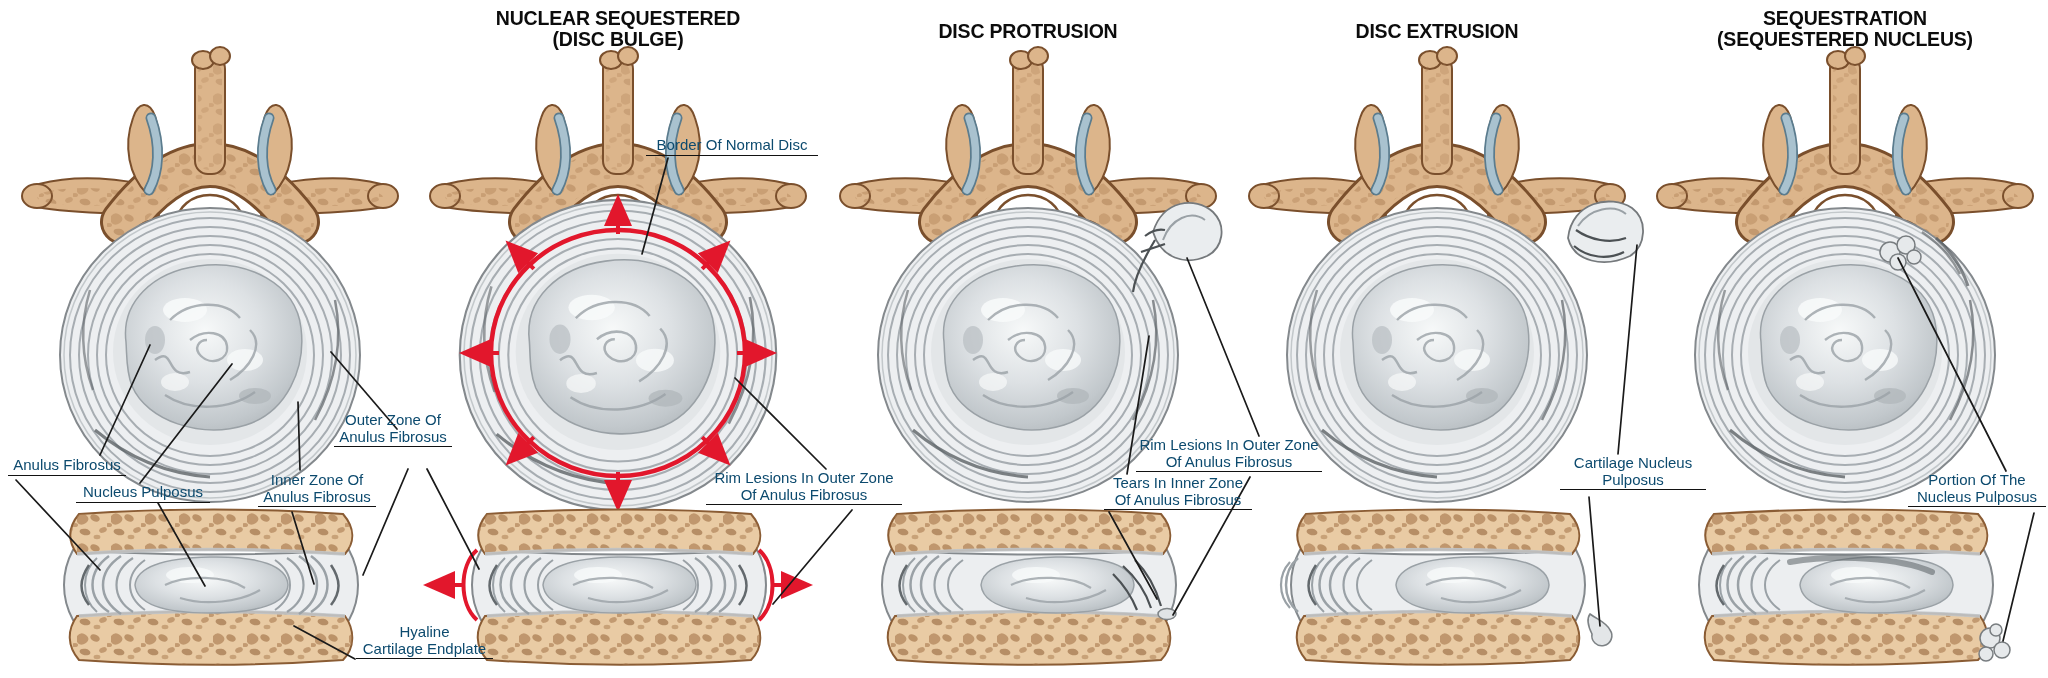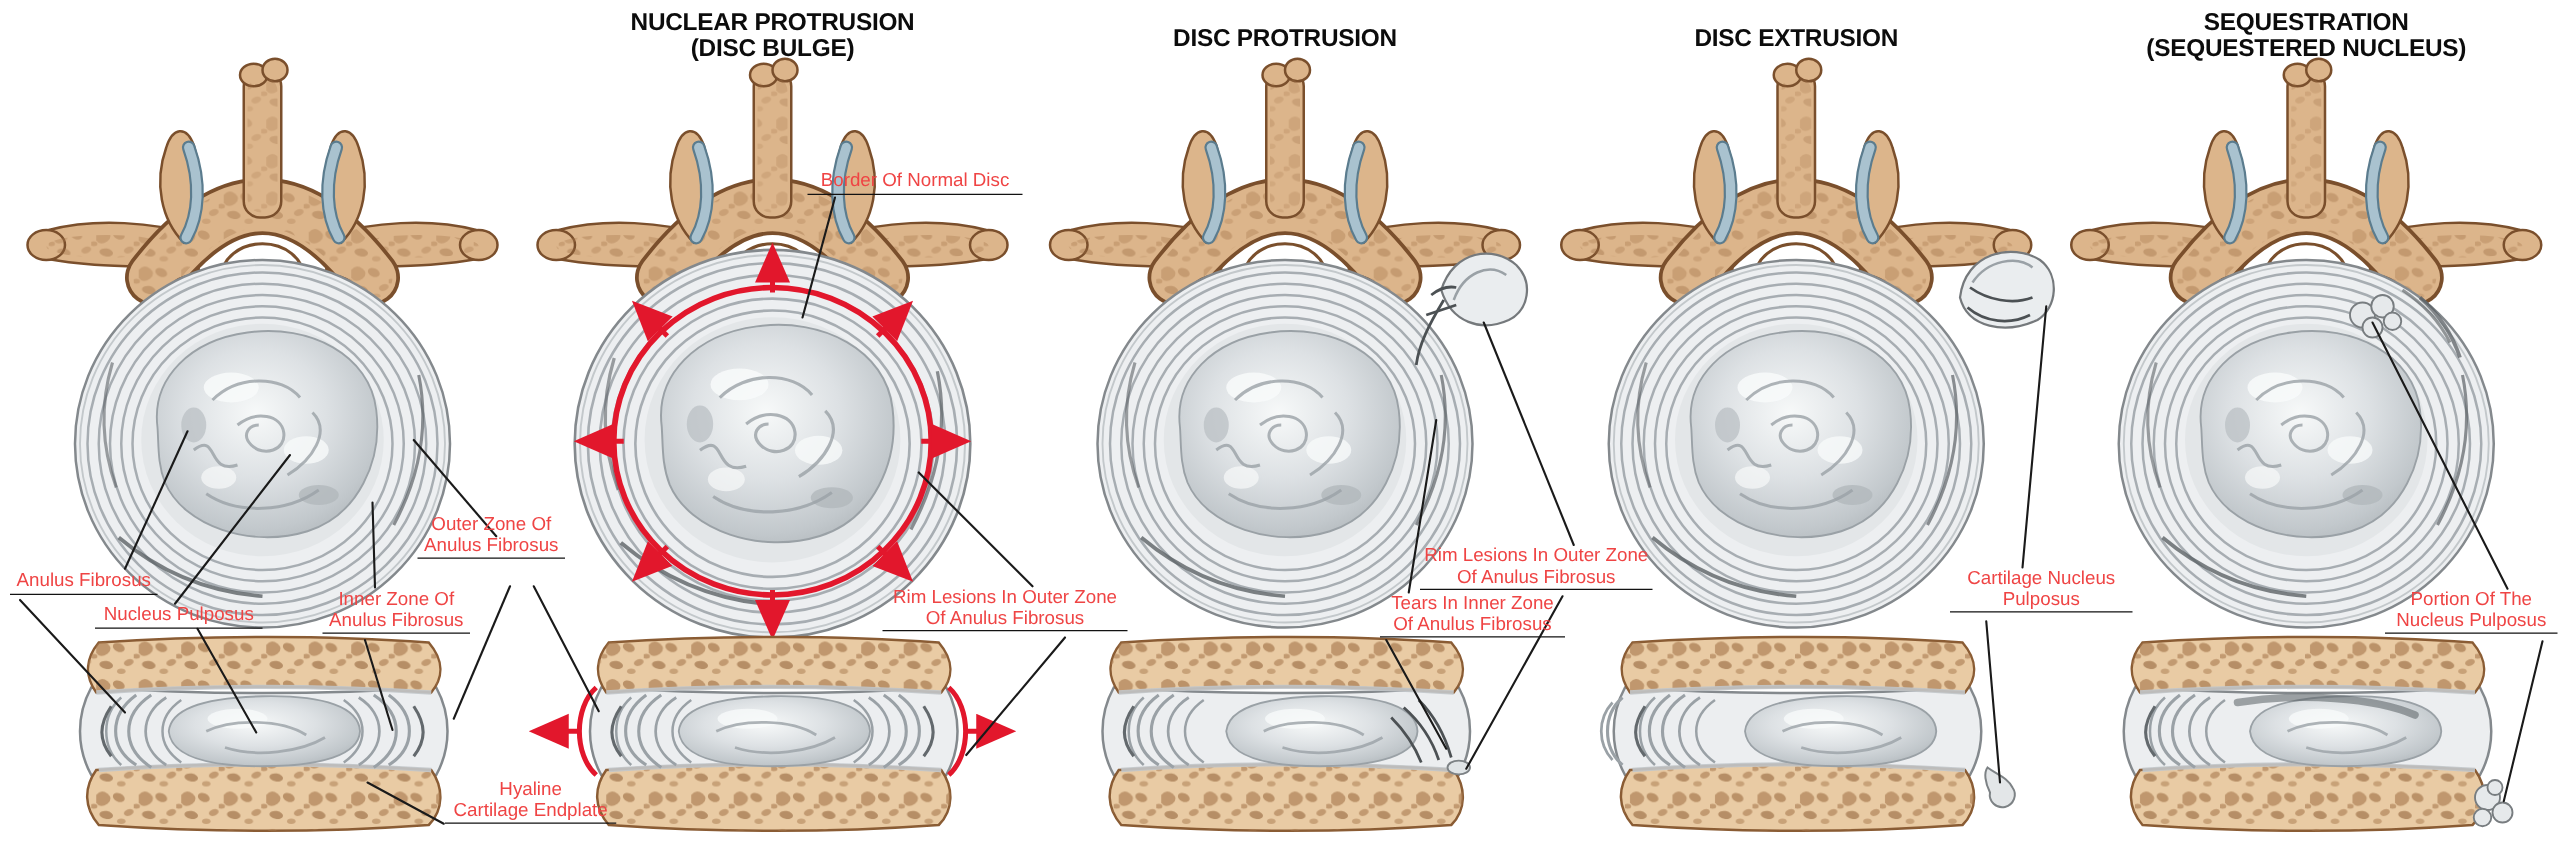--- a/index.html
+++ b/index.html
@@ -2,21 +2,21 @@
 <html><head>
 <meta charset="utf-8">
 <style>
   html,body{margin:0;padding:0;background:#ffffff;}
   #stage{position:relative;width:2048px;height:678px;background:#ffffff;overflow:hidden;
          font-family:"Liberation Sans", sans-serif;}
   #art{position:absolute;left:0;top:0;}
   .panel-title{position:absolute;width:340px;text-align:center;font-weight:700;
                font-size:19.5px;line-height:21px;letter-spacing:-0.2px;color:#0c0c0c;}
   .panel-title.single{padding-top:13px;}
-  .lbl{position:absolute;text-align:center;font-size:15px;line-height:16.5px;color:#ef4444;
+  .lbl{position:absolute;text-align:center;font-size:15px;line-height:16.5px;color:#0c4a6e;
        border-bottom:1.6px solid #121212;padding-bottom:1px;}
   .lbl .ln{display:block;white-space:nowrap;}
 </style>
 </head>
 <body>
 
 <div id="stage">
 
   <svg id="art" width="2048" height="678" viewBox="0 0 2048 678">
     <defs>
@@ -285,21 +285,21 @@
       <line x1="1127" y1="474" x2="1149" y2="336"></line>
       <line x1="1109" y1="512" x2="1157" y2="599"></line>
       <line x1="1618" y1="454" x2="1637" y2="245"></line>
       <line x1="1589" y1="497" x2="1600" y2="626"></line>
       <line x1="2006" y1="471" x2="1898" y2="258"></line>
       <line x1="2034" y1="513" x2="2003" y2="641"></line>
     </g>
   </svg>
 
   <div class="panel-title" style="left:448px;top:8px">
-    <div>NUCLEAR PROTRUSION</div>
+    <div>NUCLEAR SEQUESTERED</div>
     <div>(DISC BULGE)</div>
   </div>
   <div class="panel-title single" style="left:858px;top:8px">
     <div>DISC PROTRUSION</div>
   </div>
   <div class="panel-title single" style="left:1267px;top:8px">
     <div>DISC EXTRUSION</div>
   </div>
   <div class="panel-title" style="left:1675px;top:8px">
     <div>SEQUESTRATION</div>

